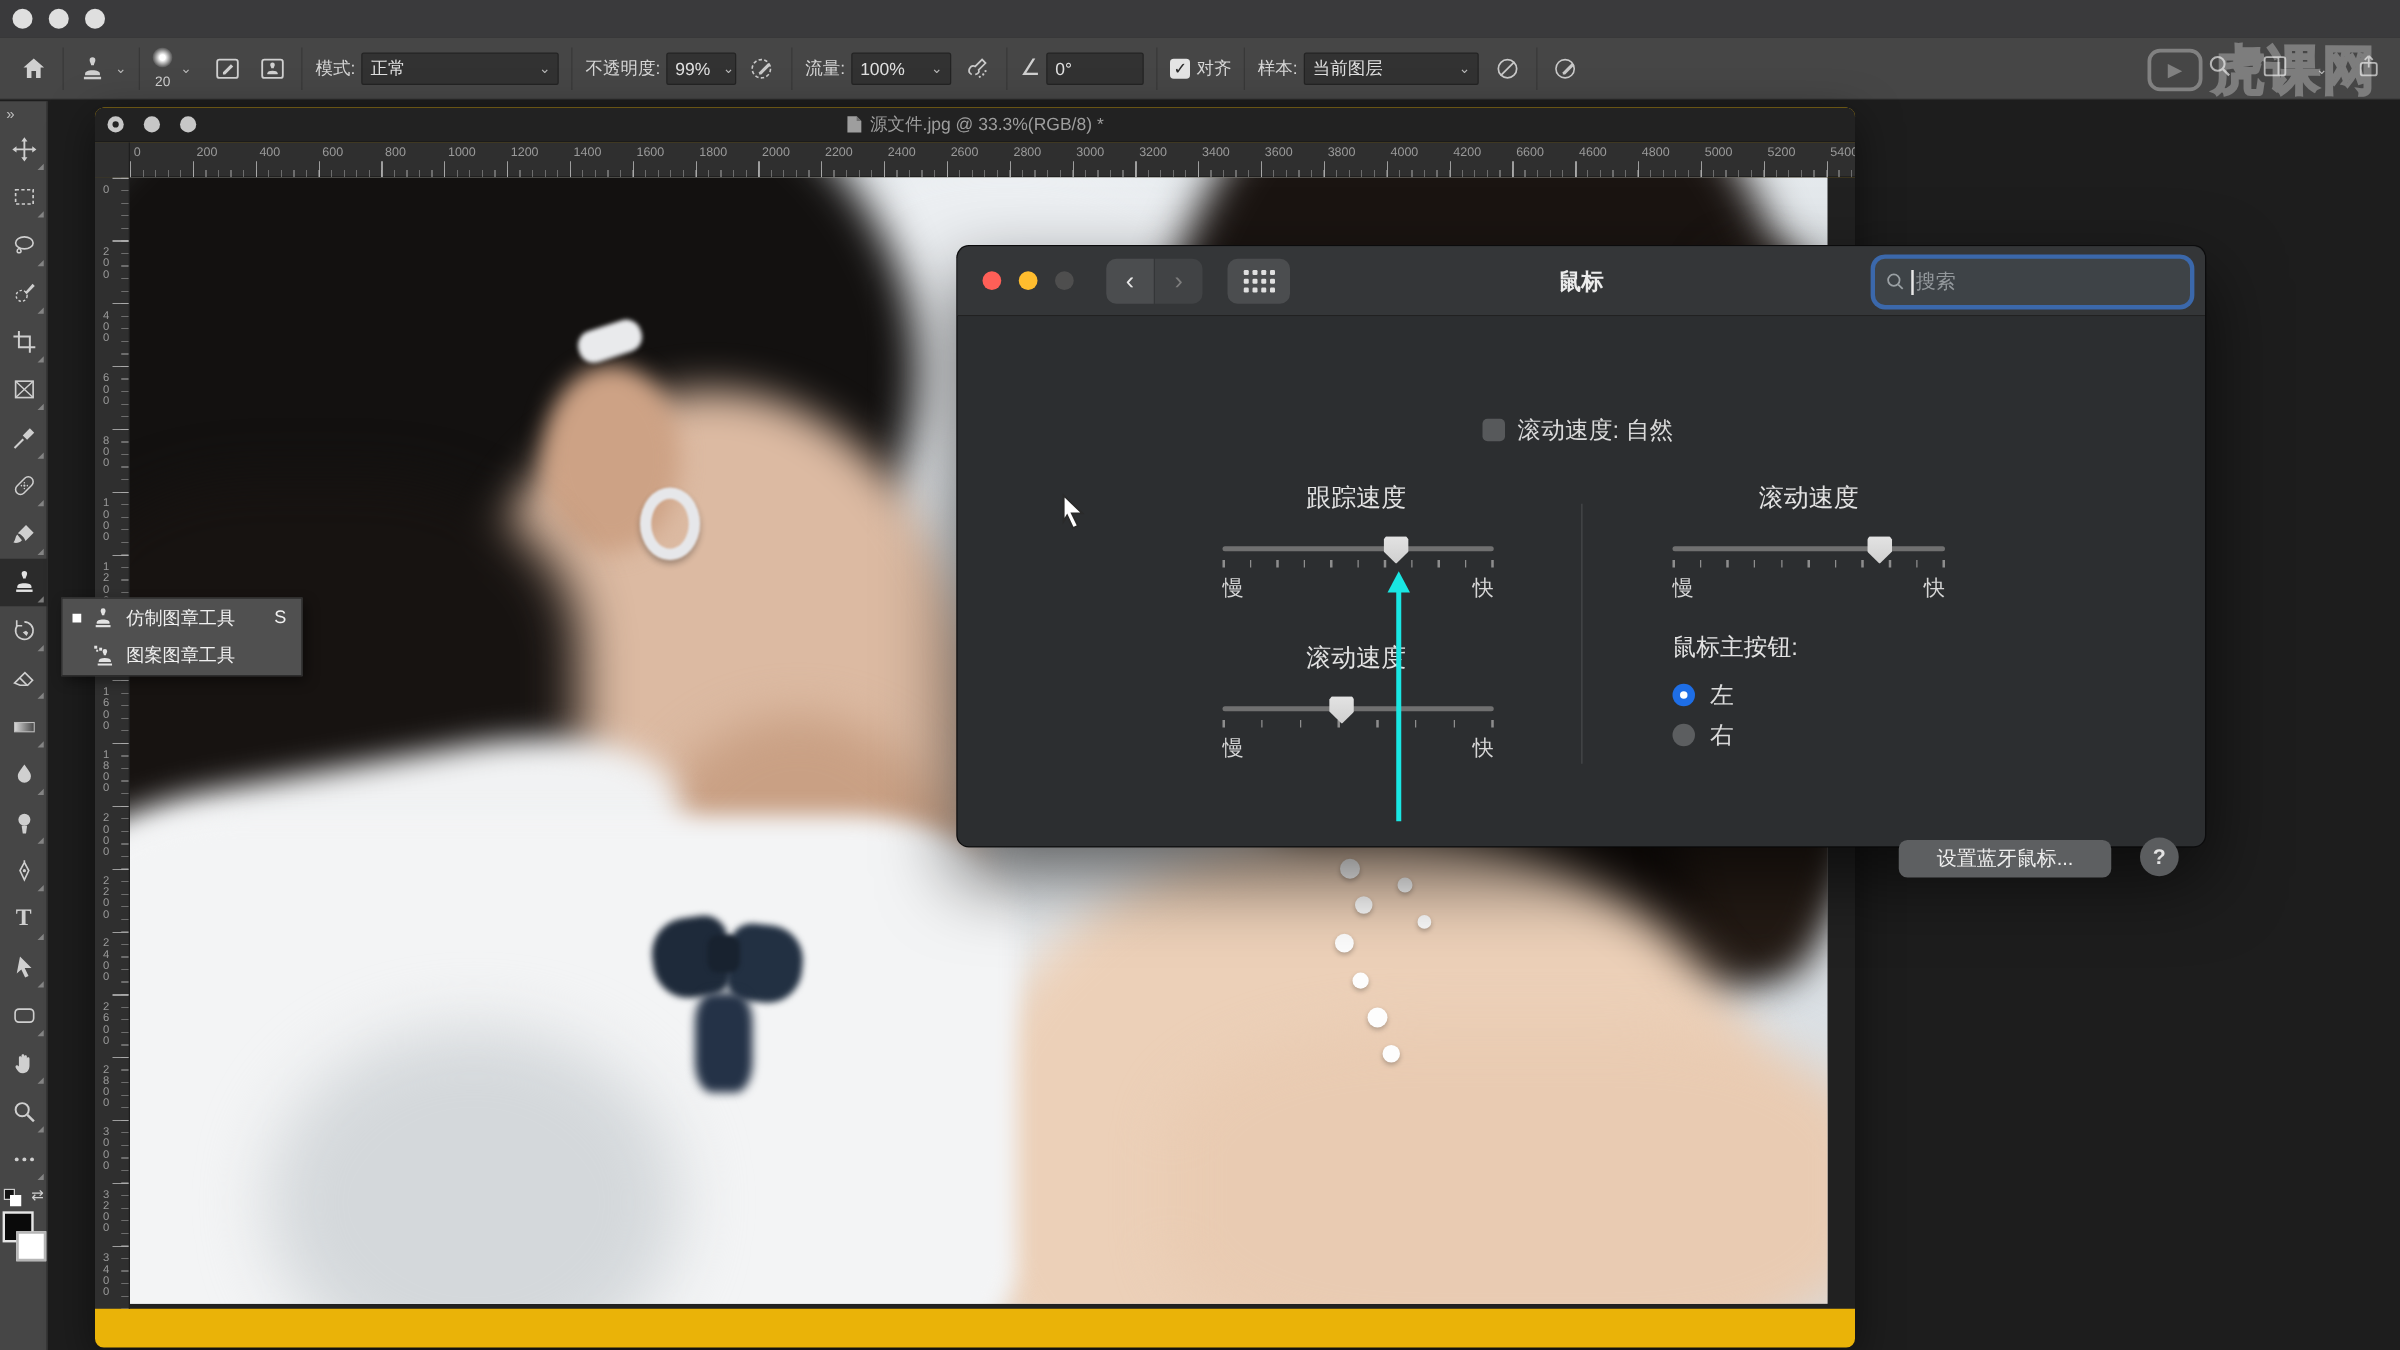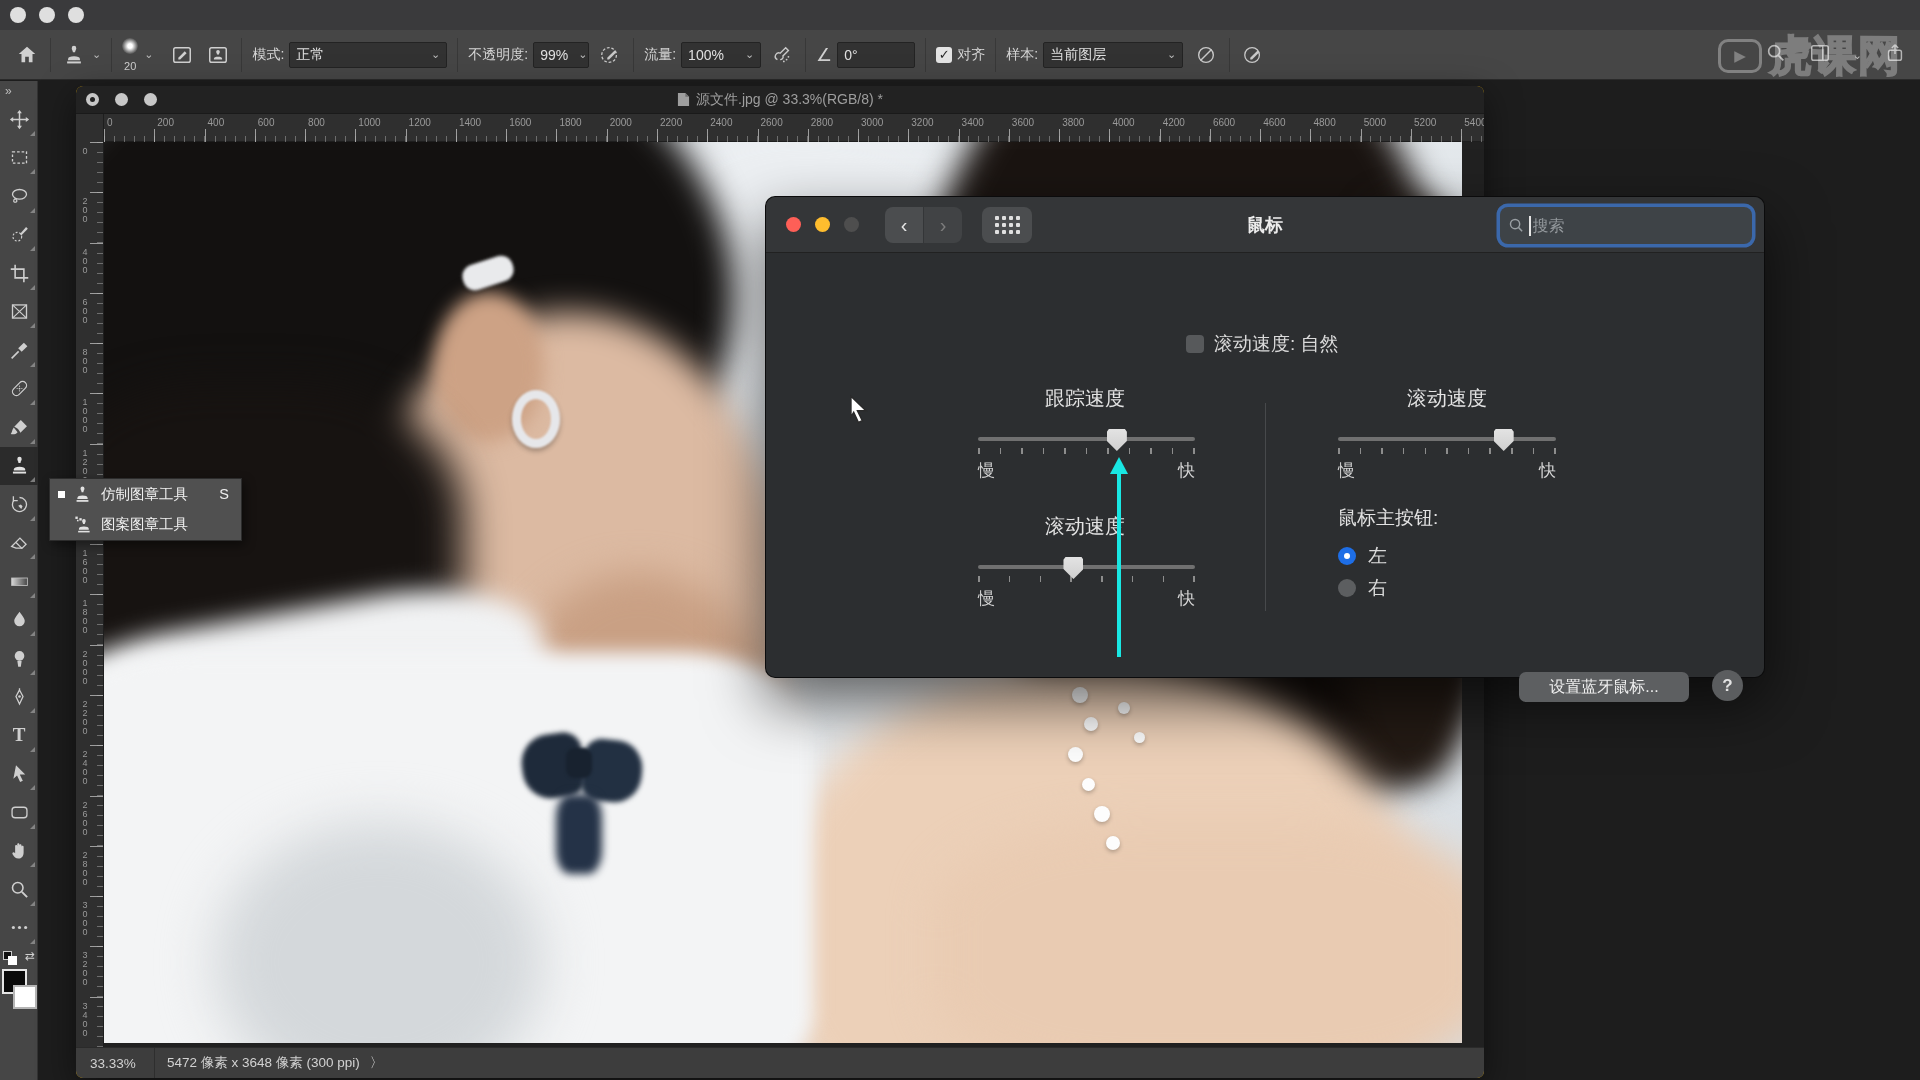--- a/index.html
+++ b/index.html
@@ -579,26 +579,20 @@
             <div class="bead" style="left: 964px; top: 605px; width: 15px; height: 15px;"></div>
             <div class="bead" style="left: 978px; top: 636px; width: 13px; height: 13px;"></div>
             <div class="bead" style="left: 990px; top: 664px; width: 16px; height: 16px;"></div>
             <div class="bead" style="left: 1002px; top: 694px; width: 14px; height: 14px;"></div>
             <div class="bead" style="left: 1014px; top: 560px; width: 12px; height: 12px;"></div>
             <div class="bead" style="left: 1030px; top: 590px; width: 11px; height: 11px;"></div>
           </div>
       </div>
     </div>
   </div>
-  <div class="doc-status">
-    <span class="st-zoom">33.33%</span>
-    <span class="st-div"></span>
-    <span>5472 像素 x 3648 像素 (300 ppi)</span>
-    <span style="margin-left:10px">〉</span>
-  </div>
 </div>
 
 <div class="flyout" id="flyout">
     <div class="flyout-row current">
       <span class="bullet"></span>
       <span class="f-icon">
         <svg viewBox="0 0 24 24">
           <path d="M9.5 4.5a2.5 2.5 0 015 0c0 1.8-1.3 2.6-1.3 4.5h-2.4C10.8 7.1 9.5 6.3 9.5 4.5z" fill="#e2e2e2"></path>
           <path d="M5.5 16.5c0-2.2 2.6-3.2 6.5-3.2s6.5 1 6.5 3.2v1.2h-13z" fill="#e2e2e2"></path>
           <rect x="4.5" y="19" width="15" height="2.2" fill="#e2e2e2"></rect>

